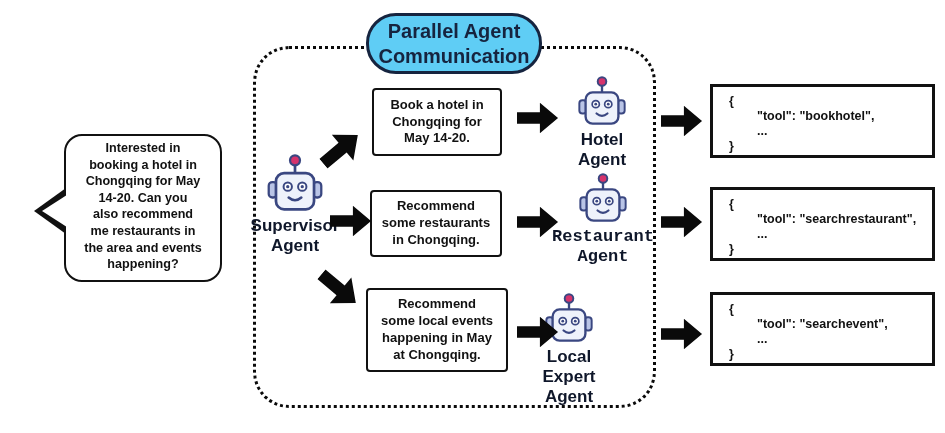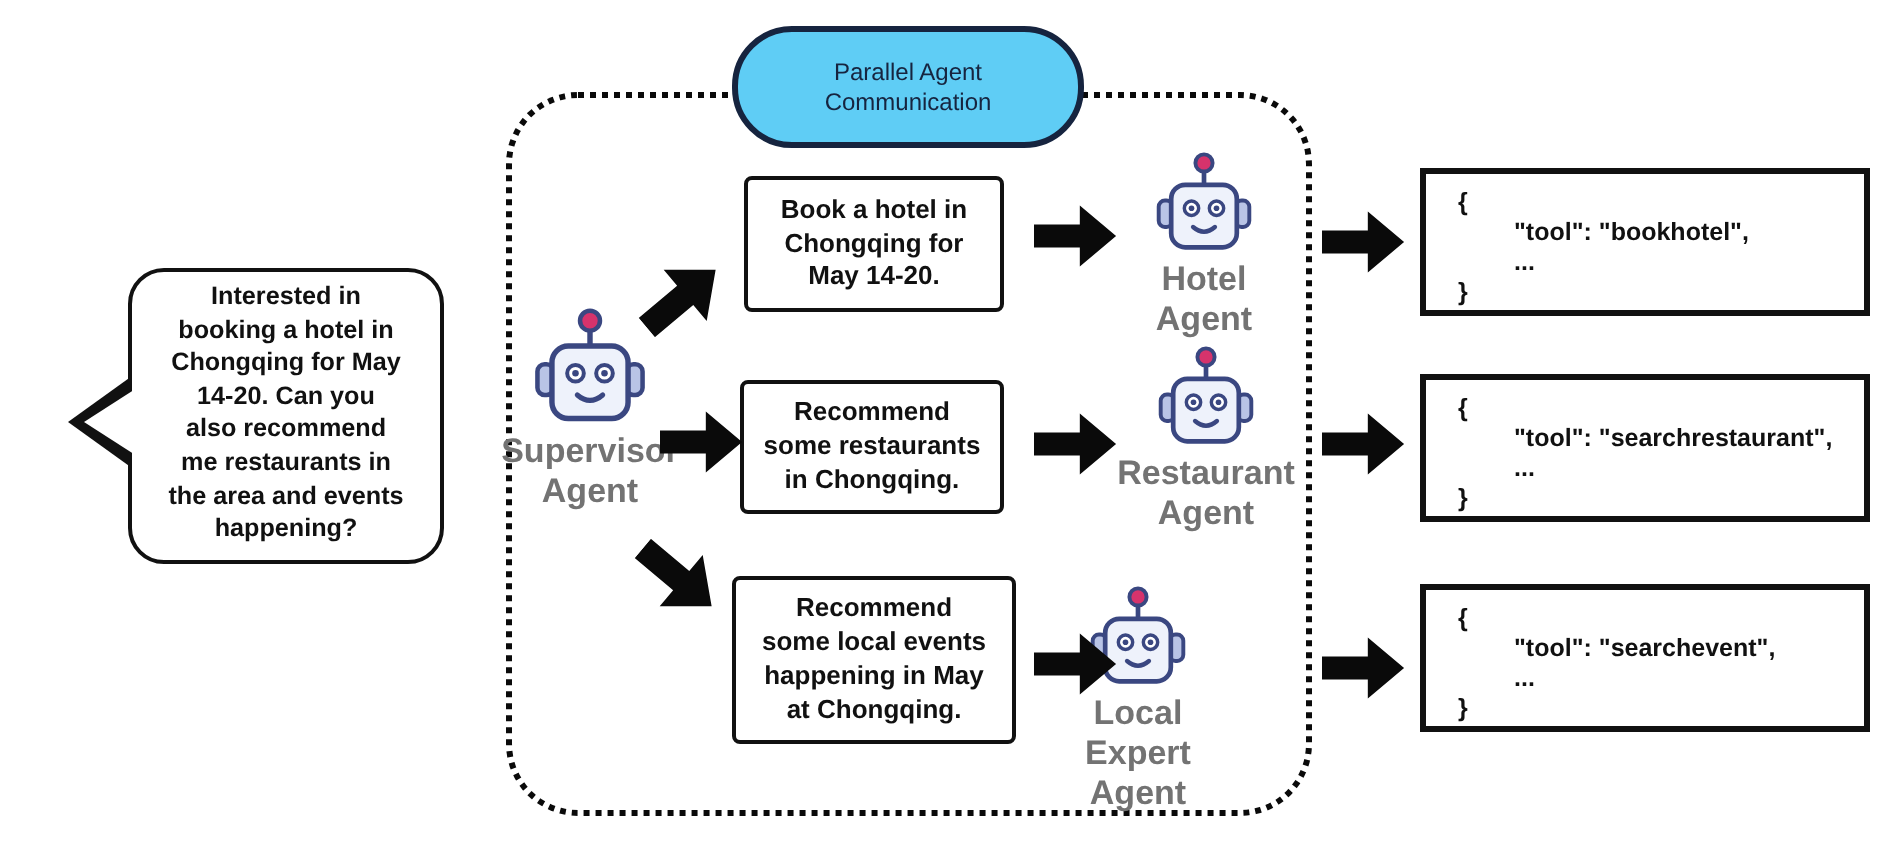--- a/index.html
+++ b/index.html
@@ -33,26 +33,26 @@
   .dashed-container {
     position: absolute; left: 253px; top: 46px; width: 403px; height: 362px;
     border: 3.5px dotted #0a0a0a; border-radius: 36px; z-index: 1;
   }
 
   
   .title-bubble {
     position: absolute; left: 366px; top: 13px; width: 176px; height: 61px;
     background: #5fcdf5; border: 3px solid #16243f; border-radius: 30px;
     display: flex; align-items: center; justify-content: center; text-align: center;
-    font-size: 12px; font-weight: 400; color: #16243f; line-height: 1.25; z-index: 4;
+    font-size: 20px; font-weight: 700; color: #16243f; line-height: 1.25; z-index: 4;
   }
 
   
   .agent { position: absolute; display: flex; flex-direction: column; align-items: center; z-index: 2; }
-  .agent-label { text-align: center; font-weight: 700; color: #737373; font-size: 17px; line-height: 1.18; margin-top: 2px; }
+  .agent-label { text-align: center; font-weight: 700; color: #0f172a; font-size: 17px; line-height: 1.18; margin-top: 2px; }
   .robot { display: block; }
 
   
   .task-box {
     position: absolute; background: #fff; border: 2.5px solid #111; border-radius: 4px;
     display: flex; align-items: center; justify-content: center; text-align: center;
     font-size: 13px; font-weight: 600; color: #111; line-height: 1.3; z-index: 2; padding: 4px;
   }
   .task-1 { left: 372px; top: 88px;  width: 130px; height: 68px; }
   .task-2 { left: 370px; top: 190px; width: 132px; height: 67px; }
@@ -152,21 +152,21 @@
         <circle cx="40" cy="38" r="4.6" fill="#ffffff" stroke="#3a4781" stroke-width="2.2"></circle>
         <circle cx="24" cy="38" r="1.8" fill="#3a4781"></circle>
         <circle cx="40" cy="38" r="1.8" fill="#3a4781"></circle>
         <path d="M25 50 Q32 56 39 50" fill="none" stroke="#3a4781" stroke-width="2.8" stroke-linecap="round"></path>
       </svg>
     </span>
     <div class="agent-label pre">Hotel
 Agent</div>
   </div>
 
-  <div class="agent" style="left:543px; top:171px; width:120px;">
+  <div class="agent" style="left:543px; top:171px; width:120px;font-family:Liberation Mono, monospace;">
     <span>
       <svg class="robot" width="50" height="54" viewBox="0 0 64 68">
         <line x1="32" y1="12" x2="32" y2="23" stroke="#3a4781" stroke-width="3"></line>
         <circle cx="32" cy="9" r="5.5" fill="#d6336c" stroke="#3a4781" stroke-width="2.5"></circle>
         <rect x="3" y="33" width="9" height="17" rx="4" fill="#b9c4e6" stroke="#3a4781" stroke-width="2.5"></rect>
         <rect x="52" y="33" width="9" height="17" rx="4" fill="#b9c4e6" stroke="#3a4781" stroke-width="2.5"></rect>
         <rect x="11" y="23" width="42" height="40" rx="9" fill="#eef2fb" stroke="#3a4781" stroke-width="3"></rect>
         <circle cx="24" cy="38" r="4.6" fill="#ffffff" stroke="#3a4781" stroke-width="2.2"></circle>
         <circle cx="40" cy="38" r="4.6" fill="#ffffff" stroke="#3a4781" stroke-width="2.2"></circle>
         <circle cx="24" cy="38" r="1.8" fill="#3a4781"></circle>

